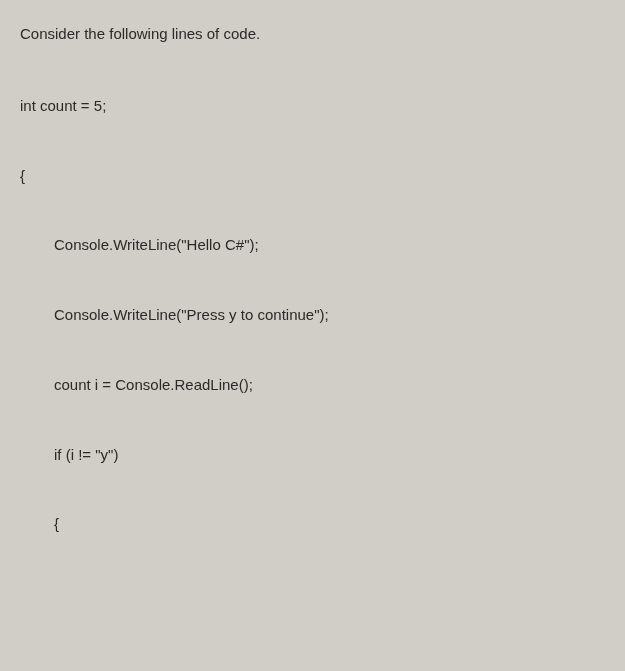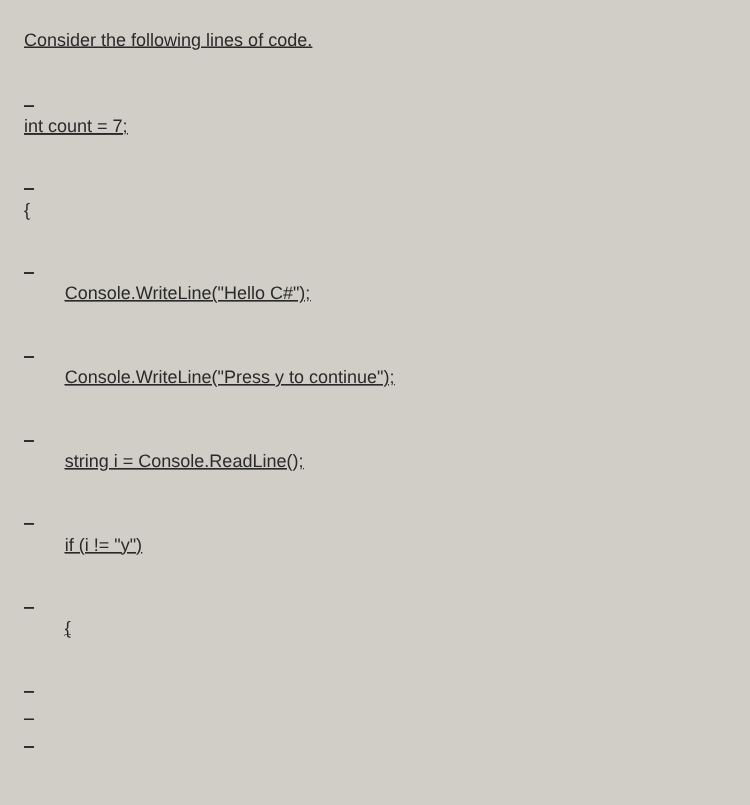--- a/index.html
+++ b/index.html
@@ -1,19 +1,18 @@
 <!DOCTYPE html>
 <html><head>
   <meta charset="utf-8">
   <style>
     * {
       margin: 0;
       padding: 0;
       box-sizing: border-box;
-      text-decoration: underline;
     }
     body {
       width: 625px;
       height: 671px;
       background: #d0cec6;
       font-family: 'Segoe UI', Arial, sans-serif;
       padding: 22px 20px;
       color: #2a2a2a;
       font-size: 15px;
       line-height: 1.55;
@@ -33,23 +32,23 @@
     .indent1 {
       padding-left: 34px;
     }
   </style>
 </head>
 <body>
 
 <div class="intro">Consider the following lines of code.</div>
 
 <div class="code-block">
-  <span class="code-line">int count = 7;</span>
+  <span class="code-line">int count = 5;</span>
   <span class="code-line">{</span>
   <span class="code-line indent1">Console.WriteLine("Hello C#");</span>
   <span class="code-line indent1">Console.WriteLine("Press y to continue");</span>
-  <span class="code-line indent1">string i = Console.ReadLine();</span>
+  <span class="code-line indent1">count i = Console.ReadLine();</span>
   <span class="code-line indent1">if (i != "y")</span>
   <span class="code-line indent1">{</span>
   
   
   
 </div>
 
 </body></html>

